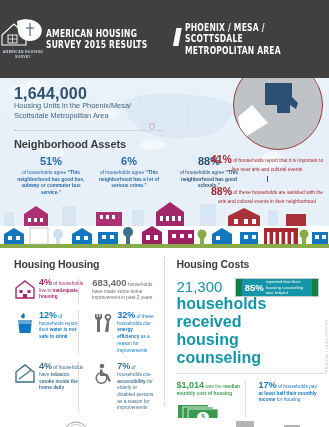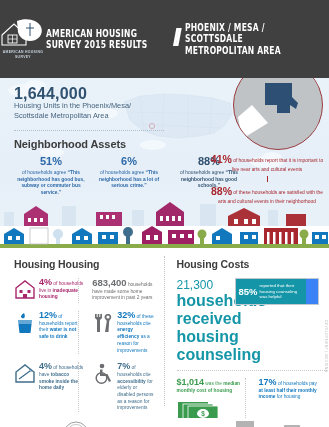--- a/index.html
+++ b/index.html
@@ -111,22 +111,22 @@
   .hr-dot{width:142px;border-top:1px dotted #c9c9c9;margin:0 0 7px 0;}
 
   .c-pink{color:#a8276c;}
   .c-grayb{color:#6d6e71;}
   .c-brightblue{color:#1278be;}
   .c-steel{color:#3f6e8c;}
   .c-teal{color:#1596a8;}
   .c-green{color:#3a9b4e;}
 
   .bar-wrap{
-    display:inline-flex;align-items:center;width:92px;height:27px;
-    border:1px solid #bfc9cf;background:#3b82f6;box-sizing:border-box;
+    display:inline-flex;align-items:center;width:92px;height:19px;
+    border:1px solid #bfc9cf;background:#15803d;box-sizing:border-box;justify-content:center;
   }
   .bar-fill{
     background:#1596a8;height:100%;width:85%;display:flex;align-items:center;
     padding-left:3px;box-sizing:border-box;color:#fff;
   }
   .bar-fill .bp{font-size:9.5px;font-weight:700;line-height:1;}
   .bar-fill .bt{font-size:4.4px;line-height:1.35;margin-left:2px;}
 
   
   .footer{position:relative;height:47px;background:#ffffff;overflow:hidden;}
@@ -404,21 +404,21 @@
       </div>
     </div>
 
     <div class="colsep"></div>
 
     <div class="col right">
       <div class="col-title">Housing Costs</div>
 
       <div style="display:flex;align-items:flex-start;margin-bottom:6px;">
         <div style="width:52px;">
-          <div class="num c-teal" style="font-size:12px;">21,300</div>
+          <div class="num c-teal" style="font-size:15px;">21,300</div>
           <div class="body c-teal" style="font-weight:700;">households received housing counseling</div>
         </div>
         <div class="bar-wrap" style="margin-left:6px;">
           <div class="bar-fill" style="width: 85%;">
             <span class="bp">85%</span>
             <span class="bt">reported that their housing counseling was helpful</span>
           </div>
         </div>
       </div>
 

